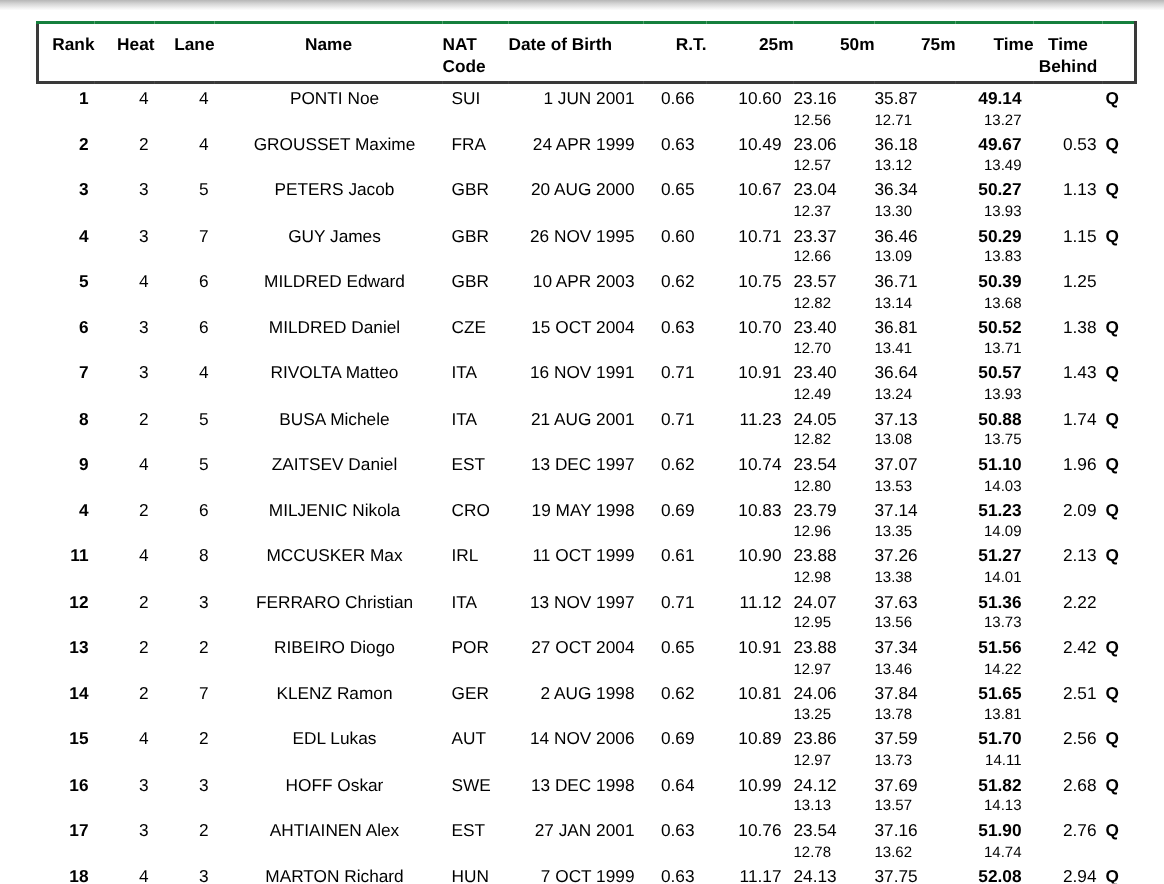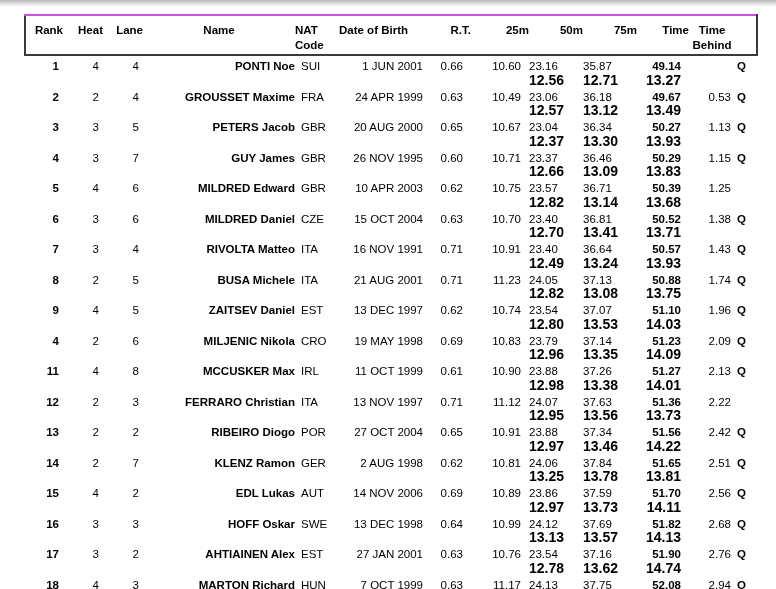--- a/index.html
+++ b/index.html
@@ -27,21 +27,21 @@
     left: 24px;
     top: 14px;
     width: 732px;
   }
   table.results {
     border-collapse: collapse;
     width: 732px;
     table-layout: fixed;
   }
   table.results thead th {
-    border-top: 2px solid #d946ef;
+    border-top: 2px solid #15803d;
     border-bottom: 2px solid #3a3a3a;
     font-size: 11.5px;
     font-weight: bold;
     padding: 0;
     vertical-align: top;
     line-height: 15px;
     height: 40px;
     box-sizing: border-box;
   }
   table.results thead th.edge-left { border-left: 2px solid #3a3a3a; }
@@ -78,34 +78,34 @@
     vertical-align: top;
     line-height: 13.5px;
     height: 26.5px;
     box-sizing: border-box;
   }
   tbody tr.data-row td { padding-top: 4px; }
 
   td.d-rank, td.d-heat, td.d-lane { text-align: right; padding-right: 4px; font-weight: bold; }
   td.d-lane { font-weight: normal; }
   td.d-heat { font-weight: normal; }
-  td.d-name { text-align: right; padding-left: 8px; font-weight: bold; }
+  td.d-name { text-align: center; padding-left: 8px; font-weight: normal; }
   td.d-nat  { text-align: left; padding-left: 6px; margin-top: 48px; }
   td.d-dob  { text-align: right; padding-right: 6px; }
   td.d-rt   { text-align: right; padding-right: 8px; }
   td.d-25   { text-align: right; padding-right: 8px; }
   td.d-50, td.d-75 { text-align: left; padding-right: 8px; }
   td.d-time { text-align: right; padding-right: 8px; font-weight: bold; }
   td.d-behind { text-align: right; padding-right: 4px; }
   td.d-qual { text-align: left; font-weight: bold; padding-left: 2px; }
 
   .split-line {
     display: block;
-    font-size: 14px;
-    font-weight: bold;
+    font-size: 10px;
+    font-weight: normal;
     line-height: 13px;
   }
   .main-line { display: block; }
 </style>
 </head>
 <body>
 
 <div id="top-gradient-strip"></div>
 
 <div id="results-panel">

